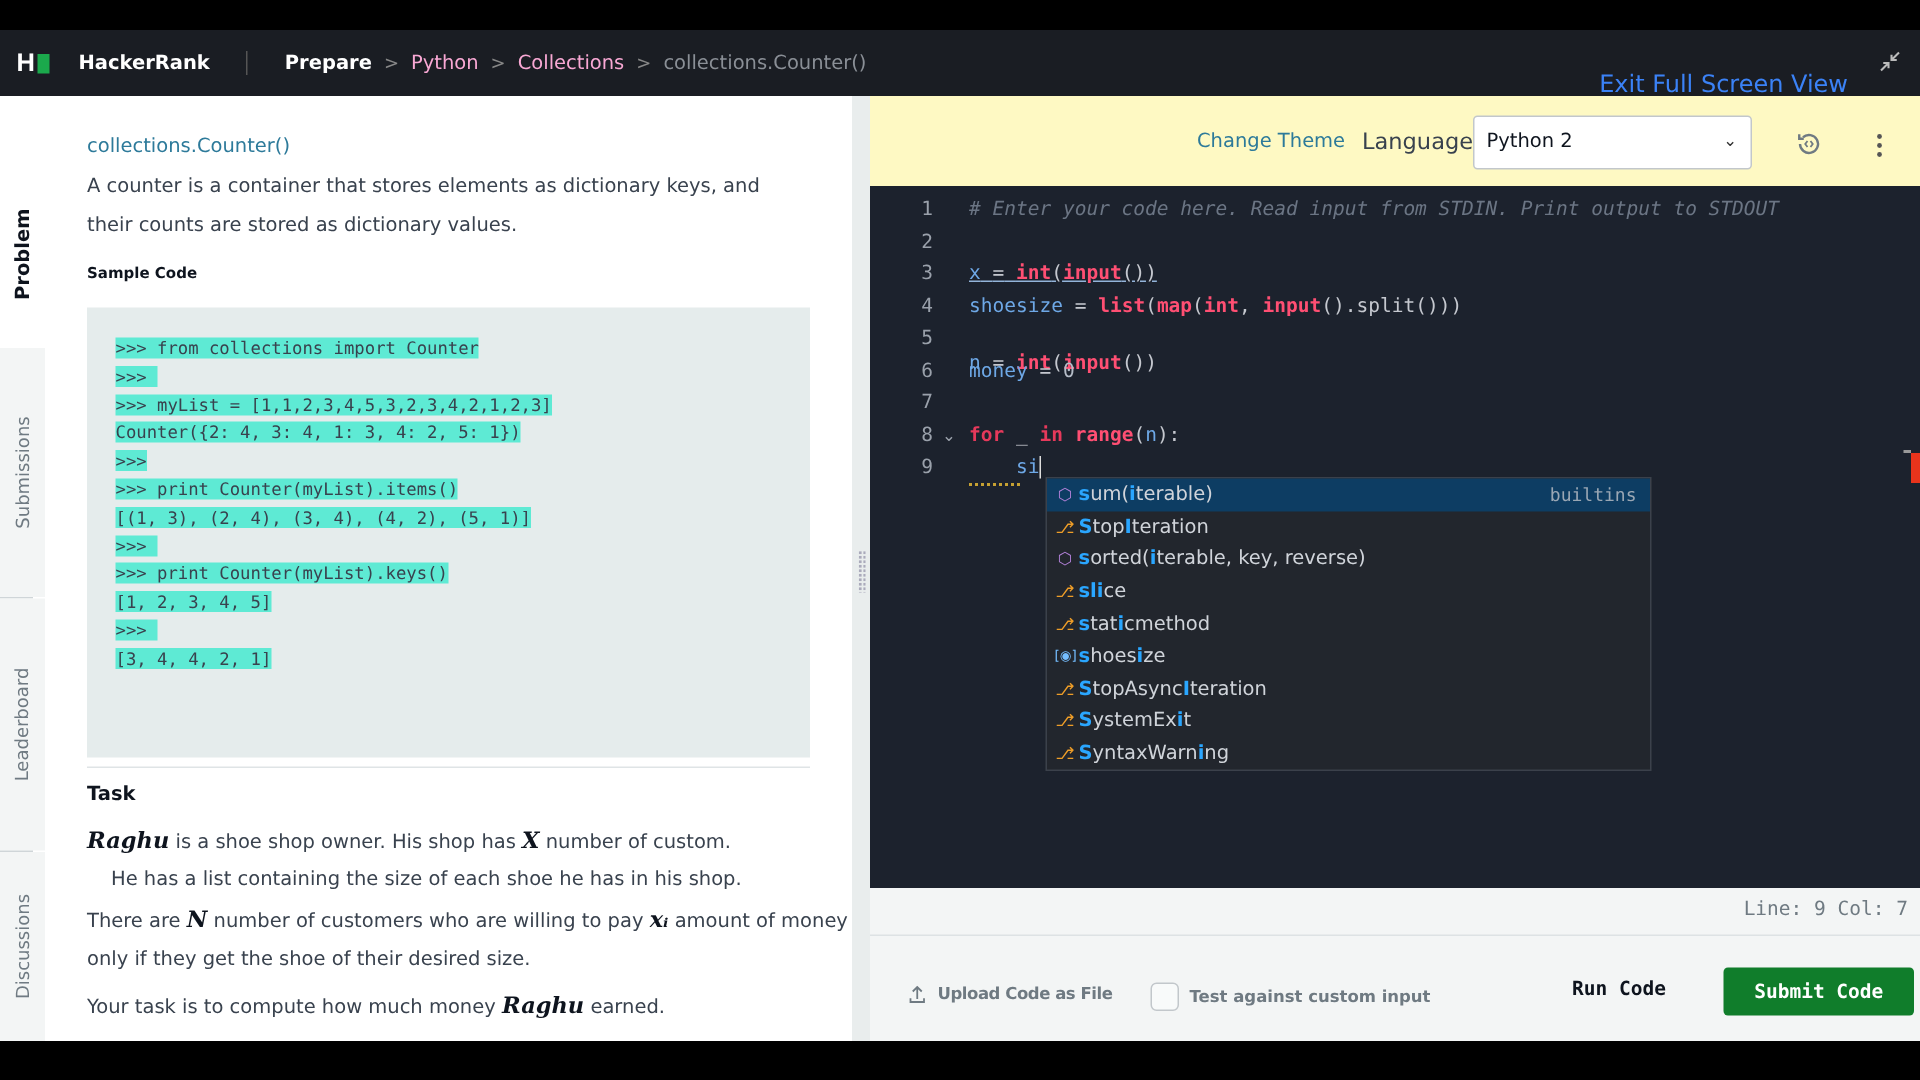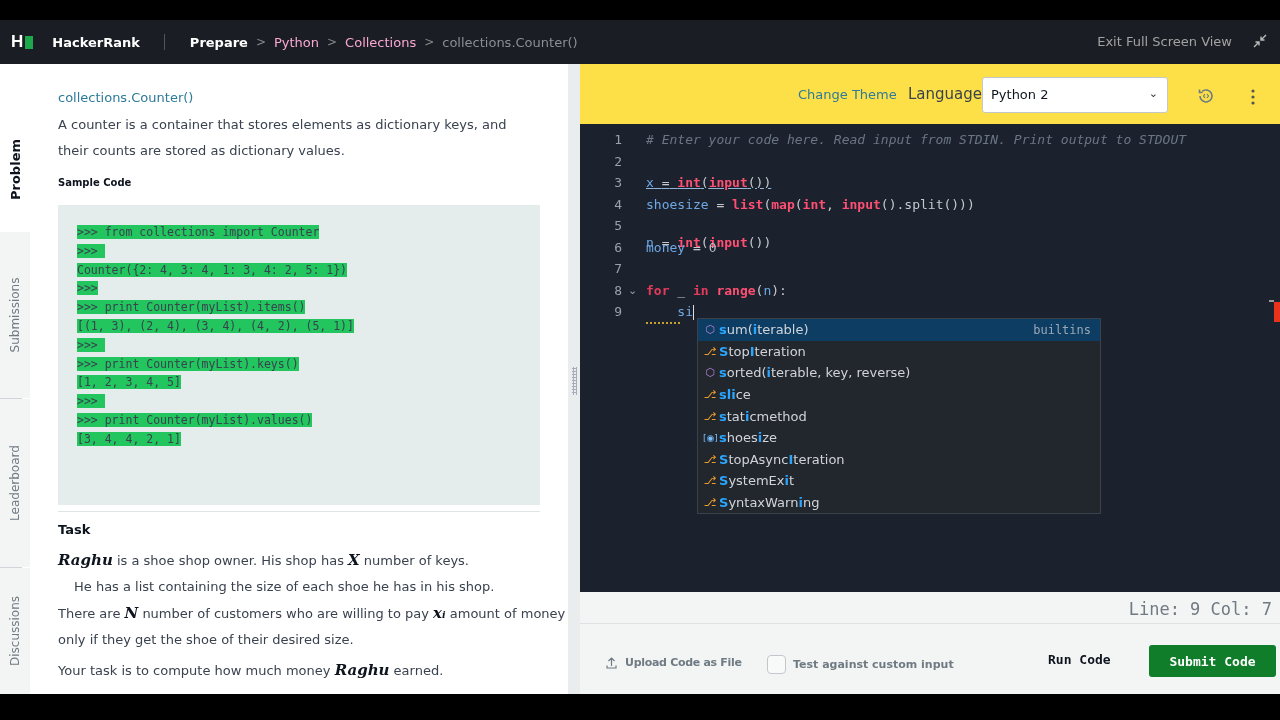--- a/index.html
+++ b/index.html
@@ -10,47 +10,47 @@
   .logo { margin-left: 11px; display: flex; align-items: center; gap: 2px; }
   .logo .h { font-weight: bold; font-size: 17px; color: #fff; font-family: "Liberation Sans", sans-serif; }
   .logo .bar { width: 8px; height: 13px; background: #1ba94c; }
   .brand { margin-left: 19px; font-size: 13px; font-weight: bold; color: #fff; }
   .sep { margin-left: 24px; width: 1px; height: 16px; background: #555; }
   .crumbs { margin-left: 25px; display: flex; align-items: center; font-size: 13px; gap: 8px; }
   .crumb-main { font-weight: bold; color: #fff; }
   .crumb { color: #f9a8d4; }
   .crumb-sep { color: #888; font-size: 12px; }
   .crumb-last { color: #8a8f96; }
-  .exitfs { position: absolute; right: 48px; top: 14px; color: #a3a3a3; font-size: 13px; }
+  .exitfs { position: absolute; right: 48px; top: 26px; color: #3b82f6; font-size: 16px; }
   .exiticon { position: absolute; right: 12px; top: 13px; width: 16px; height: 16px; color: #bbb; font-size: 14px; }
 
   .leftpane { position: absolute; left: 0; top: 64px; width: 568px; height: 630px; background: #fff; }
   .vtabs { position: absolute; left: 0; top: 0; width: 30px; height: 630px; }
   .vtab { position: absolute; left: 0; width: 30px; display: flex; align-items: center; justify-content: center; }
   .vtab span { transform: rotate(-90deg); white-space: nowrap; font-size: 12px; color: #6f7a82; }
   .vtab.active span { font-weight: bold; color: #0e141e; font-size: 13px; }
   .vtab.inactive { background: #f3f5f5; }
   .vtab-div { position: absolute; left: 0; width: 22px; height: 1px; background: #cfd5d8; }
 
   .content { position: absolute; left: 58px; top: 0; width: 482px; }
   .title-link { position: absolute; top: 26px; left: 0; font-size: 13px; color: #2d7a9a; }
   .desc { position: absolute; top: 48px; left: 0; width: 482px; font-size: 13px; line-height: 26px; color: #39424e; }
   .sample-h { position: absolute; top: 113px; left: 0; font-size: 10px; font-weight: bold; color: #0e141e; }
   .codebox { position: absolute; top: 141px; left: 0; width: 482px; height: 300px; background: #e5ecec; padding: 18px 19px; }
   .codebox .ln { font-family: "DejaVu Sans Mono", monospace; font-size: 11.5px; line-height: 18.8px; color: #39424e; white-space: pre; }
-  .codebox .ln span { background: #22c55e; }
+  .codebox .ln span { background: #5eead4; }
   .task-rule { position: absolute; top: 447px; left: 0; width: 482px; height: 1px; background: #dfe4e6; }
   .task-h { position: absolute; top: 458px; left: 0; font-size: 13px; font-weight: bold; color: #0e141e; }
   .task-p { position: absolute; left: 0; font-size: 13px; color: #39424e; white-space: nowrap; }
   .math { font-family: "DejaVu Serif", serif; font-style: italic; font-weight: bold; font-size: 15px; color: #0e141e; }
 
   .rightpane { position: absolute; left: 568px; top: 64px; width: 712px; height: 630px; background: #f3f5f5; }
   .splitter { position: absolute; left: 568px; top: 64px; width: 12px; height: 630px; background: #e9eded; }
   .grip { position: absolute; left: 572px; top: 367px; width: 5px; height: 28px; background-image: radial-gradient(#aab 1px, transparent 1.2px); background-size: 3px 3px; }
-  .toolbar { position: absolute; left: 580px; top: 64px; width: 700px; height: 60px; background: #fde047; }
+  .toolbar { position: absolute; left: 580px; top: 64px; width: 700px; height: 60px; background: #fef9c3; }
   .change-theme { position: absolute; left: 218px; top: 23px; font-size: 13px; color: #2d7a9a; }
   .lang-label { position: absolute; left: 328px; top: 21px; font-size: 15px; color: #39424e; }
   .lang-select { position: absolute; left: 402px; top: 13px; width: 186px; height: 36px; border: 1px solid #c2c7cb; border-radius: 3px; background: #fff; font-size: 13px; color: #0e141e; padding: 9px 8px; }
   .lang-select .chev { position: absolute; right: 9px; top: 9px; font-size: 11px; color: #333; }
   .history-icon { position: absolute; left: 617px; top: 23px; width: 18px; height: 18px; }
   .more-icon { position: absolute; left: 670px; top: 24px; width: 6px; height: 18px; }
 
   .editor { position: absolute; left: 580px; top: 124px; width: 700px; height: 468px; background: #1c222d; overflow: hidden; }
   .gutter-ln { position: absolute; left: 0; width: 42px; text-align: right; font-family: "DejaVu Sans Mono", monospace; font-size: 13px; color: #9aa1ab; }
   .codeline { position: absolute; left: 66px; font-family: "DejaVu Sans Mono", monospace; font-size: 13px; white-space: pre; color: #93b4d9; }
@@ -70,21 +70,21 @@
   .sug-item { position: absolute; left: 0; width: 402px; height: 21.6px; display: flex; align-items: center; font-size: 13px; color: #d0d4da; }
   .sug-item.sel { background: #0d3d63; }
   .sug-icon { width: 14px; margin-left: 5px; margin-right: 2px; font-size: 11px; text-align: center; }
   .sug-icon.method { color: #b180d7; }
   .sug-icon.class { color: #ee9d28; }
   .sug-icon.var { color: #75beff; font-size: 9px; }
   .hl { color: #2aa6ff; font-weight: bold; }
   .sug-detail { position: absolute; right: 9px; font-family: "DejaVu Sans Mono", monospace; font-size: 12px; color: #9aa7b4; }
 
   .statusbar { position: absolute; left: 580px; top: 592px; width: 700px; height: 32px; background: #f3f5f5; border-bottom: 1px solid #dde2e4; }
-  .status-text { position: absolute; right: 8px; top: 7px; font-family: "DejaVu Sans Mono", monospace; font-size: 17px; color: #6f7a82; }
+  .status-text { position: absolute; right: 8px; top: 7px; font-family: "DejaVu Sans Mono", monospace; font-size: 13px; color: #6f7a82; }
   .footer { position: absolute; left: 580px; top: 632px; width: 700px; height: 62px; }
   .upload { position: absolute; left: 26px; top: 24px; font-size: 11px; font-weight: bold; color: #6f7a82; display: flex; align-items: center; gap: 8px; letter-spacing: -0.3px; }
   .checkbox { position: absolute; left: 187px; top: 23px; width: 19px; height: 19px; border: 1px solid #c2c7cb; border-radius: 4px; background: #f8fafa; }
   .cb-label { position: absolute; left: 213px; top: 26px; font-size: 11px; font-weight: bold; color: #6f7a82; }
   .run-btn { position: absolute; left: 468px; top: 20px; font-family: "DejaVu Sans Mono", monospace; font-weight: bold; font-size: 13px; color: #0e141e; }
   .submit-btn { position: absolute; left: 569px; top: 13px; width: 127px; height: 32px; background: #107d2b; border-radius: 3px; color: #fff; font-family: "DejaVu Sans Mono", monospace; font-weight: bold; font-size: 13px; display: flex; align-items: center; justify-content: center; }
 </style>
 </head>
 <body>
 
@@ -130,35 +130,35 @@
     </div>
   </div>
 
   <div class="content">
     <div class="title-link">collections.Counter()</div>
     <div class="desc">A counter is a container that stores elements as dictionary keys, and their counts are stored as dictionary values.</div>
     <div class="sample-h">Sample Code</div>
     <div class="codebox">
       <div class="ln"><span>&gt;&gt;&gt; from collections import Counter</span></div>
       <div class="ln"><span>&gt;&gt;&gt; </span></div>
+      <div class="ln"><span>&gt;&gt;&gt; myList = [1,1,2,3,4,5,3,2,3,4,2,1,2,3]</span></div>
       <div class="ln"><span>Counter({2: 4, 3: 4, 1: 3, 4: 2, 5: 1})</span></div>
       <div class="ln"><span>&gt;&gt;&gt;</span></div>
       <div class="ln"><span>&gt;&gt;&gt; print Counter(myList).items()</span></div>
       <div class="ln"><span>[(1, 3), (2, 4), (3, 4), (4, 2), (5, 1)]</span></div>
       <div class="ln"><span>&gt;&gt;&gt; </span></div>
       <div class="ln"><span>&gt;&gt;&gt; print Counter(myList).keys()</span></div>
       <div class="ln"><span>[1, 2, 3, 4, 5]</span></div>
       <div class="ln"><span>&gt;&gt;&gt; </span></div>
-      <div class="ln"><span>&gt;&gt;&gt; print Counter(myList).values()</span></div>
       <div class="ln"><span>[3, 4, 4, 2, 1]</span></div>
     </div>
     <div class="task-rule"></div>
     <div class="task-h">Task</div>
     <div class="task-p" style="top:487px;">
-      <span class="math">Raghu</span><span> is a shoe shop owner. His shop has </span><span class="math">X</span><span> number of keys.</span>
+      <span class="math">Raghu</span><span> is a shoe shop owner. His shop has </span><span class="math">X</span><span> number of custom.</span>
     </div>
     <div class="task-p" style="top:515px;margin-left:16px;">He has a list containing the size of each shoe he has in his shop.</div>
     <div class="task-p" style="top:540px;">
       <span>There are </span><span class="math">N</span><span> number of customers who are willing to pay </span><span class="math">xᵢ</span><span> amount of money</span>
     </div>
     <div class="task-p" style="top:568px;">only if they get the shoe of their desired size.</div>
     <div class="task-p" style="top:597px;">
       <span>Your task is to compute how much money </span><span class="math">Raghu</span><span> earned.</span>
     </div>
   </div>

